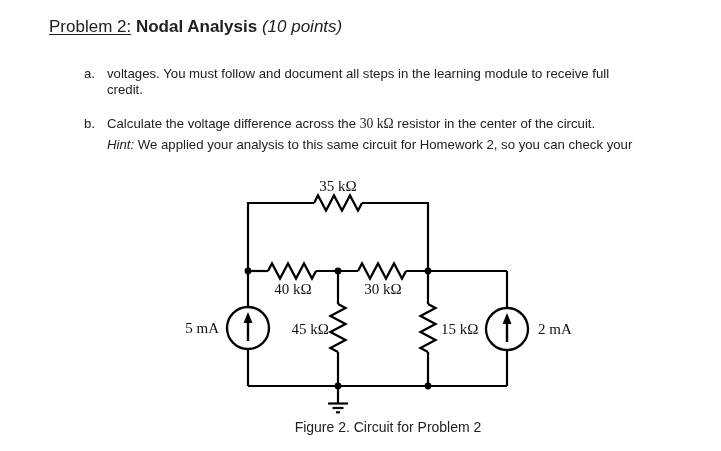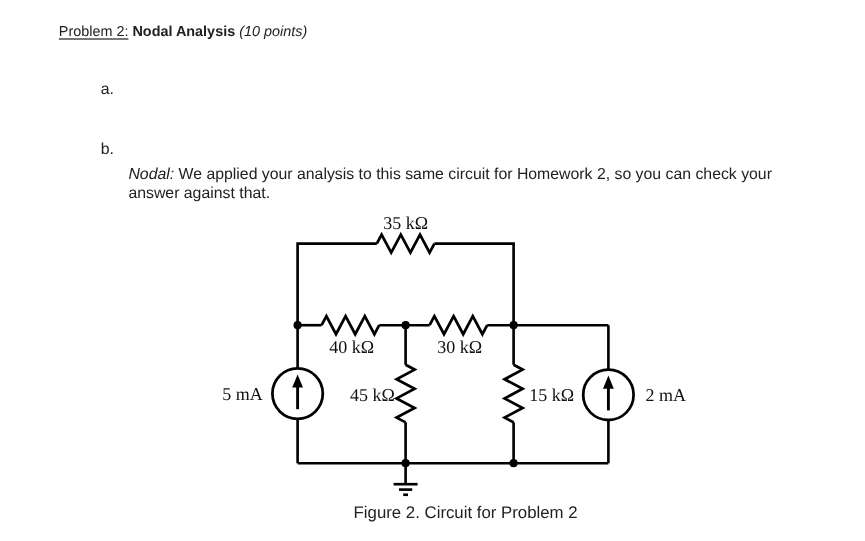--- a/index.html
+++ b/index.html
@@ -2,21 +2,21 @@
 <html><head>
 <meta charset="utf-8">
 <style>
   html,body { margin:0; padding:0; background:#fff; }
   .page {
     position:relative; width:721px; height:451px; background:#ffffff;
     font-family:"Liberation Sans", sans-serif; color:#212121; overflow:hidden;
   }
   .title {
     position:absolute; left:49px; top:18px;
-    font-size:12px; line-height:17px; white-space:nowrap;
+    font-size:17px; line-height:17px; white-space:nowrap;
   }
   .t-prob { text-decoration:underline; text-underline-offset:2px; }
   .t-bold { font-weight:bold; }
   .t-pts  { font-style:italic; }
   .item-label {
     position:absolute; left:84px; font-size:13.2px; line-height:16px;
   }
   .item-body {
     position:absolute; left:107px; font-size:13.2px; line-height:16px; white-space:nowrap;
   }
@@ -41,26 +41,30 @@
 <div class="page">
 
   <div class="title">
     <span class="t-prob">Problem 2:</span>
     <span class="t-bold">Nodal Analysis</span>
     <span class="t-pts">(10 points)</span>
   </div>
 
   <div class="item-label" style="top:66px">a.</div>
   <div class="item-body" style="top:66px">
+    <div>voltages. You must follow and document all steps in the learning module to receive full</div>
+    <div>credit.</div>
   </div>
 
   <div class="item-label" style="top:116px">b.</div>
+  <div class="item-body" style="top:116px">
+    <div><span>Calculate the voltage difference across the </span><span class="serif-val">30 kΩ</span><span> resistor in the center of the circuit.</span></div>
+  </div>
   <div class="item-body" style="top:137px">
-    <div><span class="em">Nodal:</span><span> We applied your analysis to this same circuit for Homework 2, so you can check your</span></div>
-    <div>answer against that.</div>
+    <div><span class="em">Hint:</span><span> We applied your analysis to this same circuit for Homework 2, so you can check your</span></div>
   </div>
 
   <svg class="circuit" width="721" height="451" viewBox="0 0 721 451">
 
     <path class="wire" d="M248 307 L248 203 L314 203"></path>
     <path class="sym" d="M314 203 l4 -7.5 l8 15 l8 -15 l8 15 l8 -15 l8 15 l4 -7.5"></path>
     <path class="wire" d="M362 203 L428 203 L428 271"></path>
 
     <path class="wire" d="M248 271 H268"></path>
     <path class="sym" d="M268 271 l4 -7.5 l8 15 l8 -15 l8 15 l8 -15 l8 15 l4 -7.5"></path>

